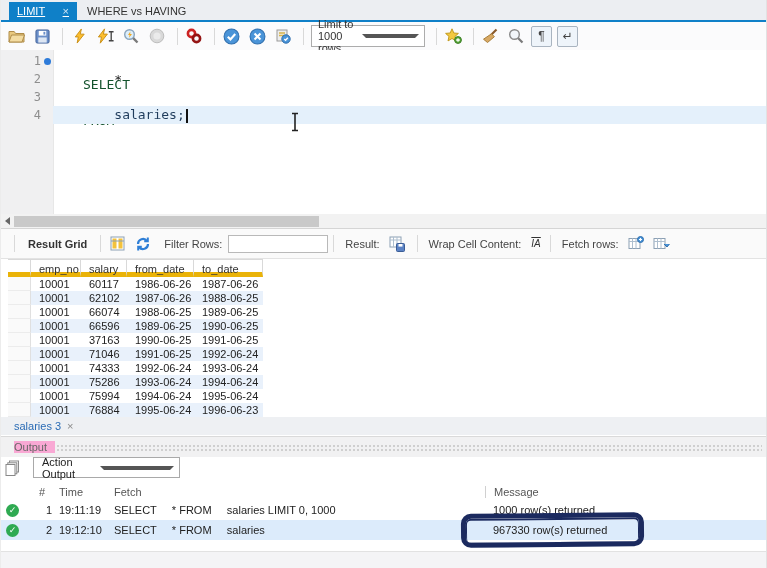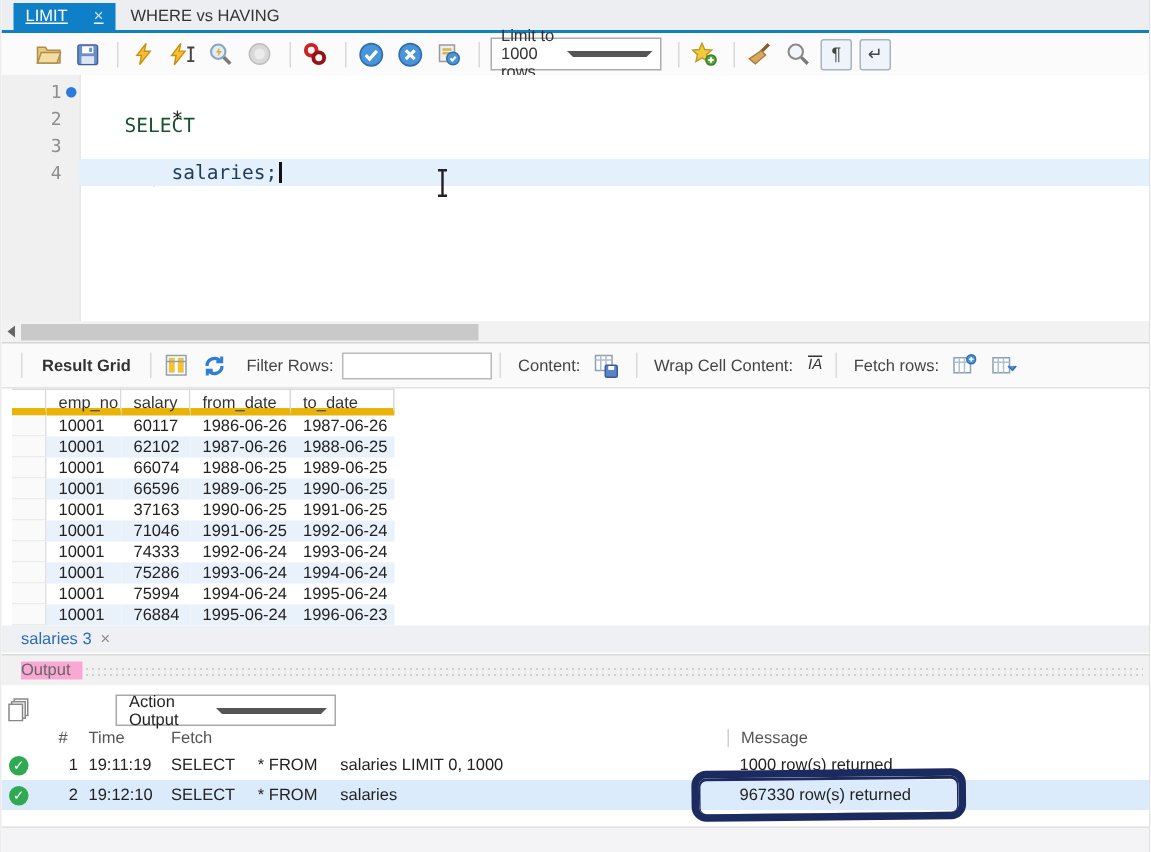--- a/index.html
+++ b/index.html
@@ -7,21 +7,21 @@
        font-family:"Liberation Sans","DejaVu Sans",sans-serif;font-size:11px;color:#222;
        border-left:1px solid #ececec;border-right:1px solid #e2e2e2;box-sizing:border-box;}
   
   .tabbar{position:absolute;left:0;top:0;width:100%;height:20px;background:#eceef2;display:flex;align-items:flex-end;}
   .tab{height:18px;display:flex;align-items:center;padding:0 8px;cursor:default;}
   .tab.active{background:#0f80c8;color:#fff;margin-left:8px;width:52px;justify-content:space-between;text-decoration:underline;}
   .tab.inactive{color:#333;padding-left:10px;}
   .tabclose{color:#cfe6f5;font-size:11px;margin-left:8px;}
   .accentline{position:absolute;left:0;top:20px;width:100%;height:2px;background:#0f80c8;}
   
-  .toolbar{position:absolute;left:0;top:22px;width:100%;height:28px;background:#fbfbfc;display:flex;align-items:center;padding-left:20px;box-sizing:border-box;}
+  .toolbar{position:absolute;left:0;top:22px;width:100%;height:28px;background:#fbfbfc;display:flex;align-items:center;padding-left:4px;box-sizing:border-box;}
   .tbtn{width:22px;height:22px;display:flex;align-items:center;justify-content:center;margin-right:4px;}
   .tsep{width:1px;height:17px;background:#d9d9d9;margin:0 5px;}
   .boxbtn{width:19px;height:19px;border:1px solid #a9b4c0;background:#eef4fa;border-radius:2px;display:flex;align-items:center;justify-content:center;margin-right:5px;color:#444;font-size:12px;}
   .limitbox{width:112px;height:20px;border:1px solid #acacac;background:#fff;display:flex;align-items:center;margin:0 6px 0 2px;}
   .limitbox span{flex:1;padding-left:6px;color:#333;}
   .ddarrow{width:0;height:0;border-left:4px solid transparent;border-right:4px solid transparent;border-top:4px solid #555;margin-right:5px;}
   
   .editor{position:absolute;left:0;top:50px;width:100%;height:164px;background:#fff;}
   .gutterbg{position:absolute;left:0;top:0;width:52px;height:100%;background:#f0f0f1;border-right:1px solid #e7e7e7;}
   .elines{position:absolute;left:0;top:2px;width:100%;}
@@ -58,21 +58,21 @@
   .c4{width:69px;}
   .grow.alt .gc:not(.gsel){background:#e9f1fb;}
   
   .rtabs{position:absolute;left:0;top:417px;width:100%;height:18px;background:#eef0f3;display:flex;align-items:center;}
   .rtab{display:flex;align-items:center;padding:0 6px 0 13px;color:#2b6cb5;height:100%;}
   .rtabclose{color:#8a8a8a;margin-left:6px;font-size:11px;}
   
   .outtitle{position:absolute;left:0;top:436px;width:100%;height:21px;background:#f1f1f2;border-top:1px solid #dadada;box-sizing:border-box;display:flex;align-items:center;color:#666;}
   .outtitle span{margin-left:13px;background:#f9a8d4;padding-right:8px;z-index:1;}
   .dots{position:absolute;left:55px;right:4px;top:7px;height:9px;background-image:radial-gradient(#cfcfcf 1px, rgba(0,0,0,0) 1px);background-size:4px 4px;}
-  .outaction{position:absolute;left:0;top:457px;width:100%;height:27px;background:#fff;display:flex;align-items:flex-end;gap:44px;}
+  .outaction{position:absolute;left:0;top:457px;width:100%;height:27px;background:#fff;display:flex;align-items:flex-start;}
   .combo{width:145px;height:19px;border:1px solid #a9a9a9;background:#fff;display:flex;align-items:center;margin-left:6px;}
   .combo span{flex:1;padding-left:8px;color:#222;}
   .outtable{position:absolute;left:0;top:484px;width:100%;}
   .orow{display:flex;height:20px;align-items:center;}
   .orow.ohead{height:16px;color:#555;}
   .orow.sel{background:#dcebfb;}
   .o-status{width:30px;flex:none;display:flex;padding-left:5px;box-sizing:border-box;}
   .o-num{width:25px;flex:none;text-align:right;padding-right:4px;box-sizing:border-box;}
   .ohead .o-num{text-align:left;padding-left:8px;}
   .o-time{width:58px;flex:none;padding-left:3px;box-sizing:border-box;}
@@ -286,21 +286,21 @@
             <path d="M3 8 a5 5 0 0 1 9 -3" stroke="#2f7fd6" fill="none" stroke-width="2.2"></path>
             <path d="M12.8 1.6 v3.6 h-3.6" fill="none" stroke="#2f7fd6" stroke-width="2"></path>
             <path d="M13 8 a5 5 0 0 1 -9 3" stroke="#2f7fd6" fill="none" stroke-width="2.2"></path>
             <path d="M3.2 14.4 v-3.6 h3.6" fill="none" stroke="#2f7fd6" stroke-width="2"></path>
           </svg>
         </span>
     </div>
     <span class="rglabel">Filter Rows:</span>
     <input class="filterinput" value="" style="">
     <div class="tsep"></div>
-    <span class="rglabel">Content:</span>
+    <span class="rglabel">Result:</span>
     <div class="tbtn">
       <span>
           <svg width="16" height="16" viewBox="0 0 16 16">
             <rect x="1" y="1" width="11" height="10" fill="#fff" stroke="#8ca0b4"></rect>
             <path d="M1 4 h11 M4.5 1 v10 M8 1 v10" stroke="#aebfcf"></path>
             <rect x="7.5" y="7.5" width="8" height="8" rx="1" fill="#5b82c4" stroke="#3a5d96"></rect>
             <rect x="9.5" y="8" width="4" height="2.6" fill="#fff"></rect>
           </svg>
         </span>
     </div>

